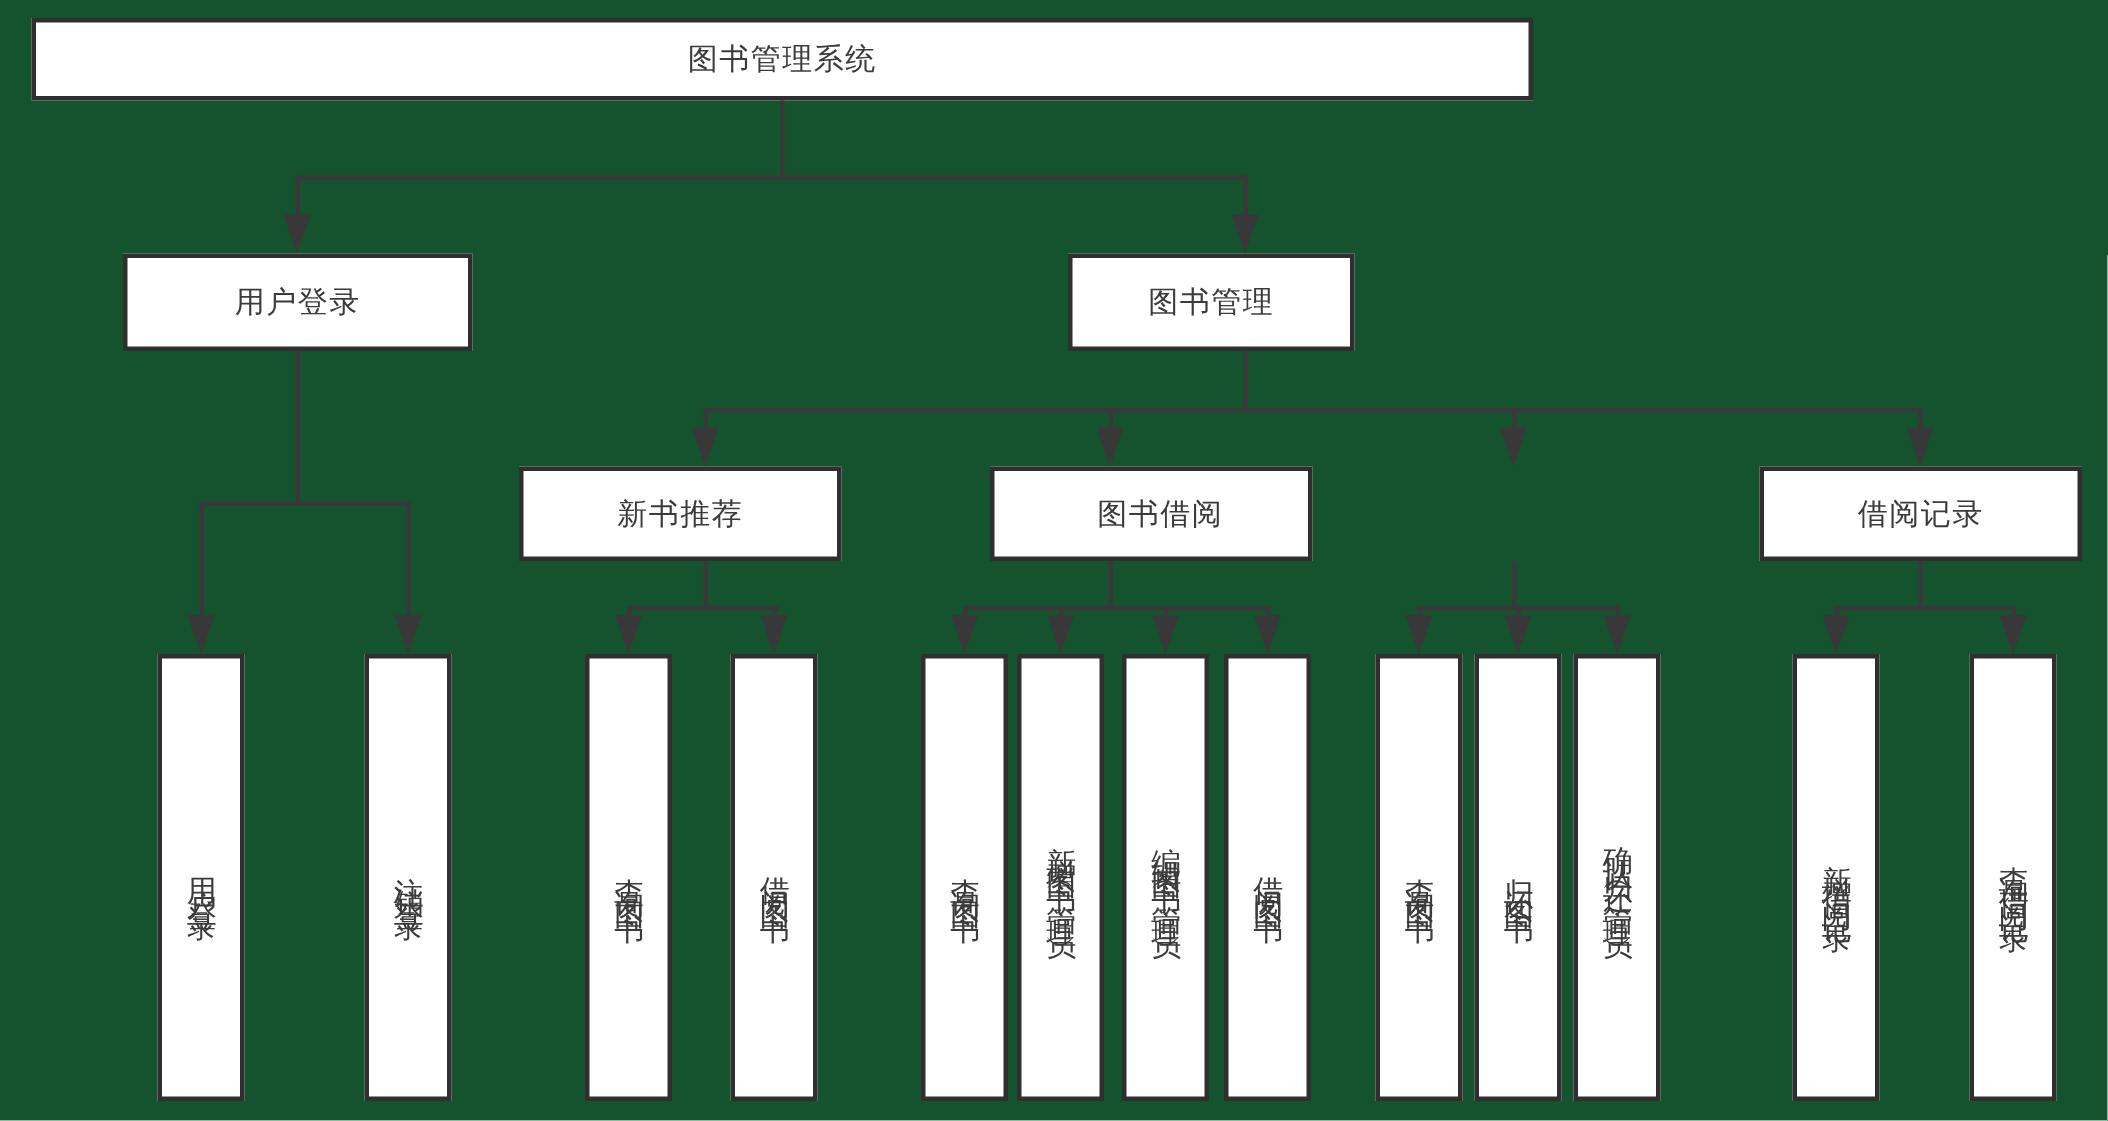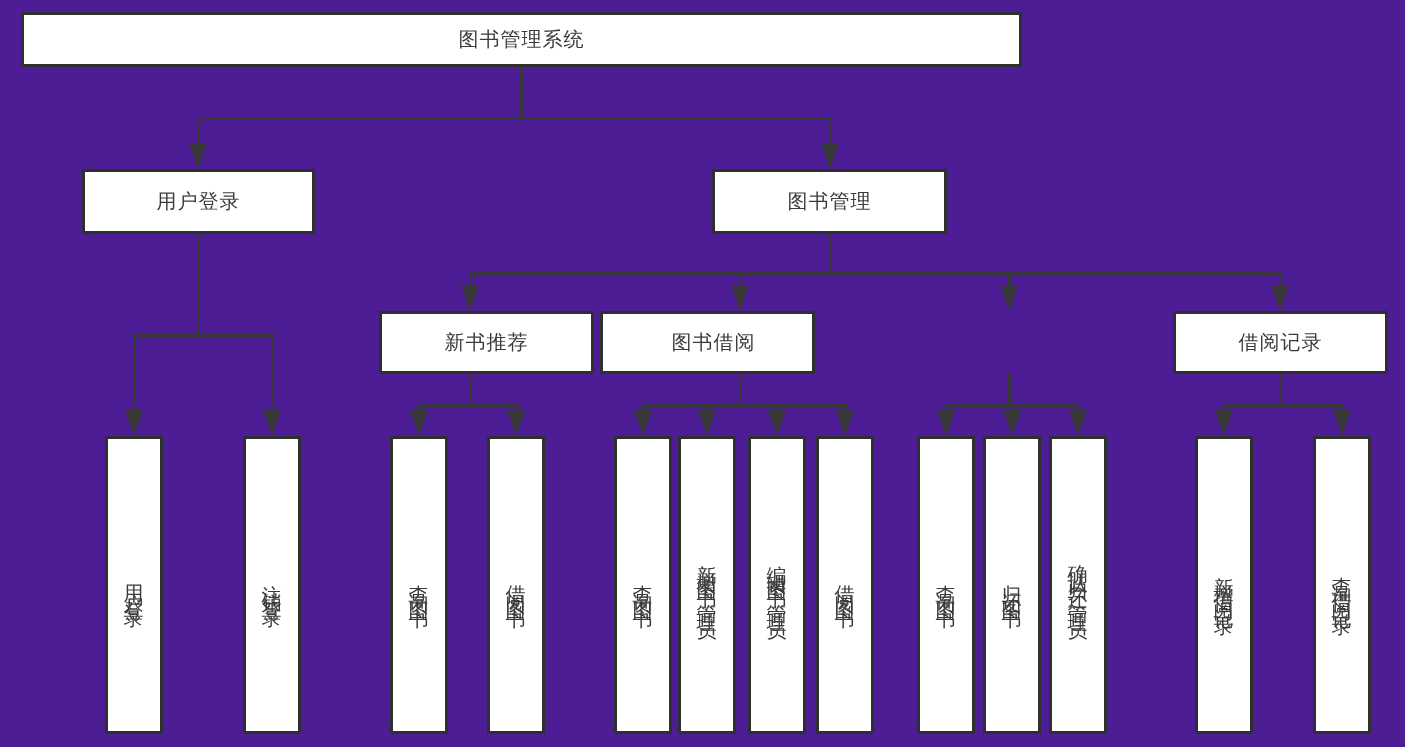--- a/index.html
+++ b/index.html
@@ -4,21 +4,21 @@
 <style>
   :root{
     --line:#383838;
     --border:#2f2f2f;
     --text:#3b3b3b;
   }
   html,body{margin:0;padding:0;background:#ffffff;}
   #canvas{
     position:relative;
     width:1405px;height:747px;
-    background:#4c1d95;
+    background:#14532d;
     font-family:Liberation Serif, serif;
     color:var(--text);
     overflow:hidden;
   }
   .box{
     position:absolute;
     box-sizing:border-box;
     border:3px solid var(--border);
     background:#ffffff;
     display:flex;align-items:center;justify-content:center;
@@ -61,28 +61,28 @@
 
 <div id="canvas">
 
   <div class="box root">
     <span>图书管理系统</span>
   </div>
 
   <div class="box lvl2" style="left:82px;width:233px;">
     <span>用户登录</span>
   </div>
-  <div class="box lvl2" style="left:712px;width:235px;">
+  <div class="box lvl2" style="left:712px;width:191px;">
     <span>图书管理</span>
   </div>
 
-  <div class="box lvl3" style="left:379px;">
+  <div class="box lvl3" style="left:346px;">
     <span>新书推荐</span>
   </div>
-  <div class="box lvl3" style="left:600px;padding-left:12px;">
+  <div class="box lvl3" style="left:660px;padding-left:12px;">
     <span>图书借阅</span>
   </div>
   <div class="box lvl3" style="left:1173px;">
     <span>借阅记录</span>
   </div>
 
   <div class="box leaf" style="left:105px;">
     <span class="vtext">用户登录</span>
   </div>
   <div class="box leaf" style="left:243px;">

